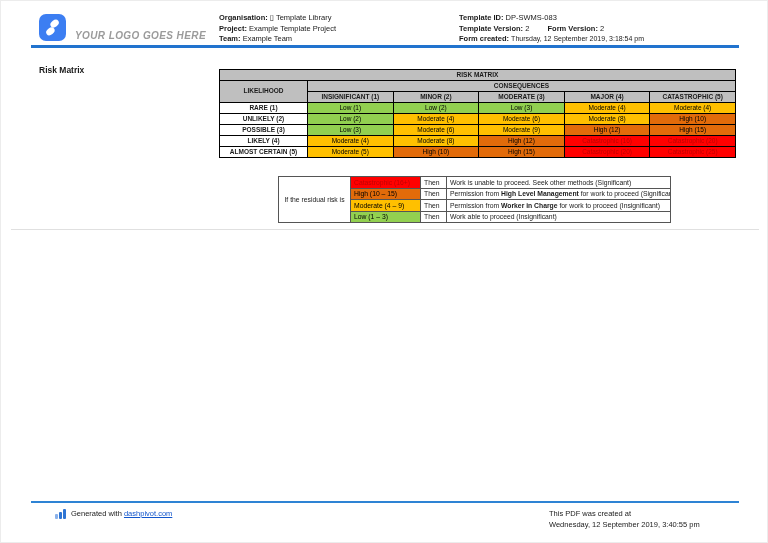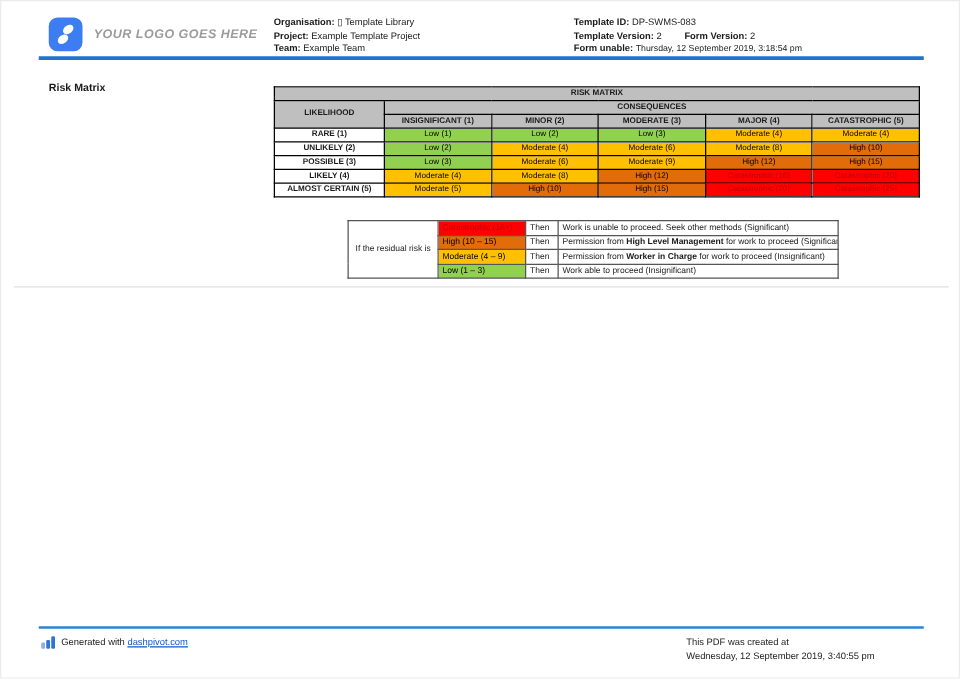--- a/index.html
+++ b/index.html
@@ -4,21 +4,21 @@
 <style>
   * { margin:0; padding:0; box-sizing:border-box; }
   html,body { background:#fff; }
   body { font-family:"Liberation Sans", sans-serif; color:#1a1a1a; }
   .page {
     position:relative; width:768px; height:543px; background:#fff;
     border:1px solid #ececec; overflow:hidden;
   }
 
   
-  .logo-wrap { position:absolute; left:38px; top:13px; display:flex; align-items:center; gap:9px; }
+  .logo-wrap { position:absolute; left:38px; top:13px; display:flex; align-items:flex-end; gap:9px; }
   .logo-badge { width:27px; height:27px; border-radius:7px; background:#3c7ef2; position:relative; flex:0 0 auto; }
   .logo-text { color:#9b9b9b; font-style:italic; font-weight:bold; font-size:10px; letter-spacing:.4px; white-space:nowrap; }
 
   .meta-col { position:absolute; top:12px; font-size:7.5px; line-height:10.5px; white-space:nowrap; }
   .meta-col b { font-weight:bold; }
   #meta-left  { left:218px; }
   #meta-right { left:458px; }
   .meta-gap { display:inline-block; width:14px; }
   .small-date { font-size:7px; color:#222; }
 
@@ -53,21 +53,21 @@
   .legend-table td {
     border:1px solid #555; height:11.5px; padding:0 3px; vertical-align:middle;
     line-height:1.05; overflow:hidden; white-space:nowrap; text-align:left;
   }
   .legend-table td.cond { text-align:center; background:#fff; }
   .legend-table td.then { background:#fff; }
   .legend-table td.desc b { font-weight:bold; }
 
   
   .footer-block { position:absolute; top:507px; font-size:7.5px; line-height:11px; color:#222; white-space:nowrap; }
-  #footer-left   { left:32px; display:flex; align-items:flex-start; gap:5px; }
+  #footer-left   { left:54px; display:flex; align-items:flex-start; gap:5px; }
   #footer-center { left:283px; }
   #footer-right  { left:528px;margin-left:20px; }
   .dp-link { color:#1155cc; text-decoration:underline; cursor:pointer; }
   .chart-icon { display:inline-flex; align-items:flex-end; gap:1px; height:10px; margin-top:1px; }
   .chart-icon i { display:block; width:3px; border-radius:1px; }
   .chart-icon i:nth-child(1){ height:5px; background:#8ab1ea; }
   .chart-icon i:nth-child(2){ height:7px; background:#2e75d4; }
   .chart-icon i:nth-child(3){ height:10px; background:#2e75d4; }
 </style>
 </head>
@@ -106,21 +106,21 @@
       <span>DP-SWMS-083</span>
     </div>
     <div>
       <b>Template Version:</b>
       <span>2</span>
       <span class="meta-gap"></span>
       <b>Form Version:</b>
       <span>2</span>
     </div>
     <div>
-      <b>Form unable:</b>
+      <b>Form created:</b>
       <span class="small-date">Thursday, 12 September 2019, 3:18:54 pm</span>
     </div>
   </div>
 
   <div class="rule-blue-top"></div>
 
   <div class="section-title">Risk Matrix</div>
 
   <table class="matrix-table">
     <colgroup>

